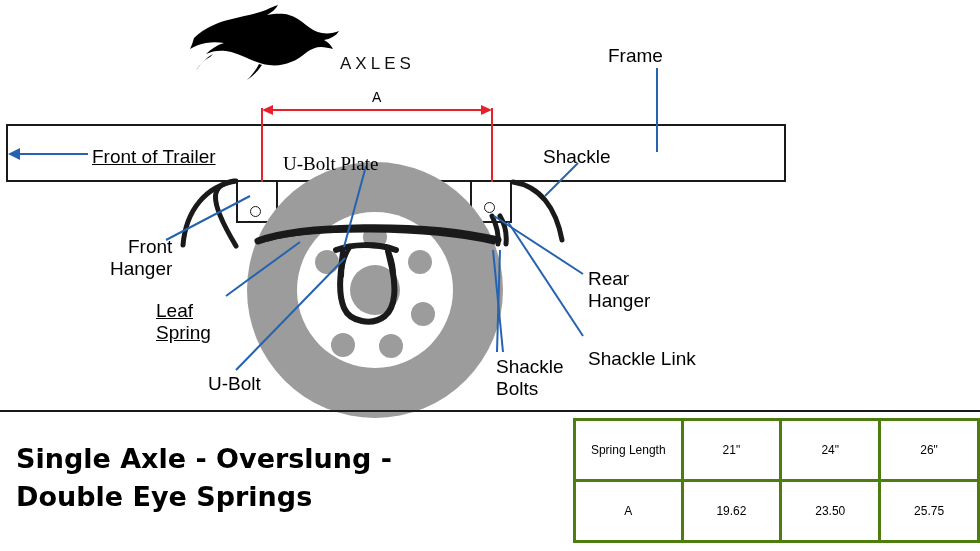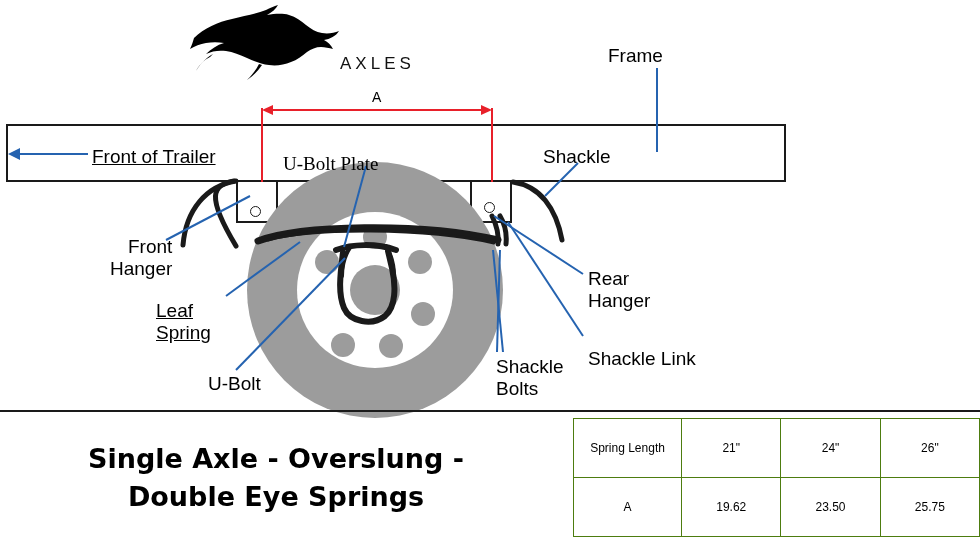--- a/index.html
+++ b/index.html
@@ -79,32 +79,31 @@
   #title {
     left: 16px;
     top: 440px;
     width: 520px;
     font-family: "DejaVu Sans", sans-serif;
     font-weight: 700;
     font-size: 27px;
     line-height: 1.42;
     color: #000000;
     white-space: pre-line;
-    text-align: center;
   }
   
   #spec-table {
     position: absolute;
     left: 573px;
     top: 418px;
     border-collapse: collapse;
     font-size: 12px;
   }
   #spec-table td {
-    border: 1px solid #4d7c0f;
+    border: 3px solid #4d7c0f;
     width: 103px;
     height: 56px;
     text-align: center;
     vertical-align: middle;
     color: #000000;
   }
   #spec-table td.rowhead { width: 112px; }
   
   #divider {
     left: 0px;

